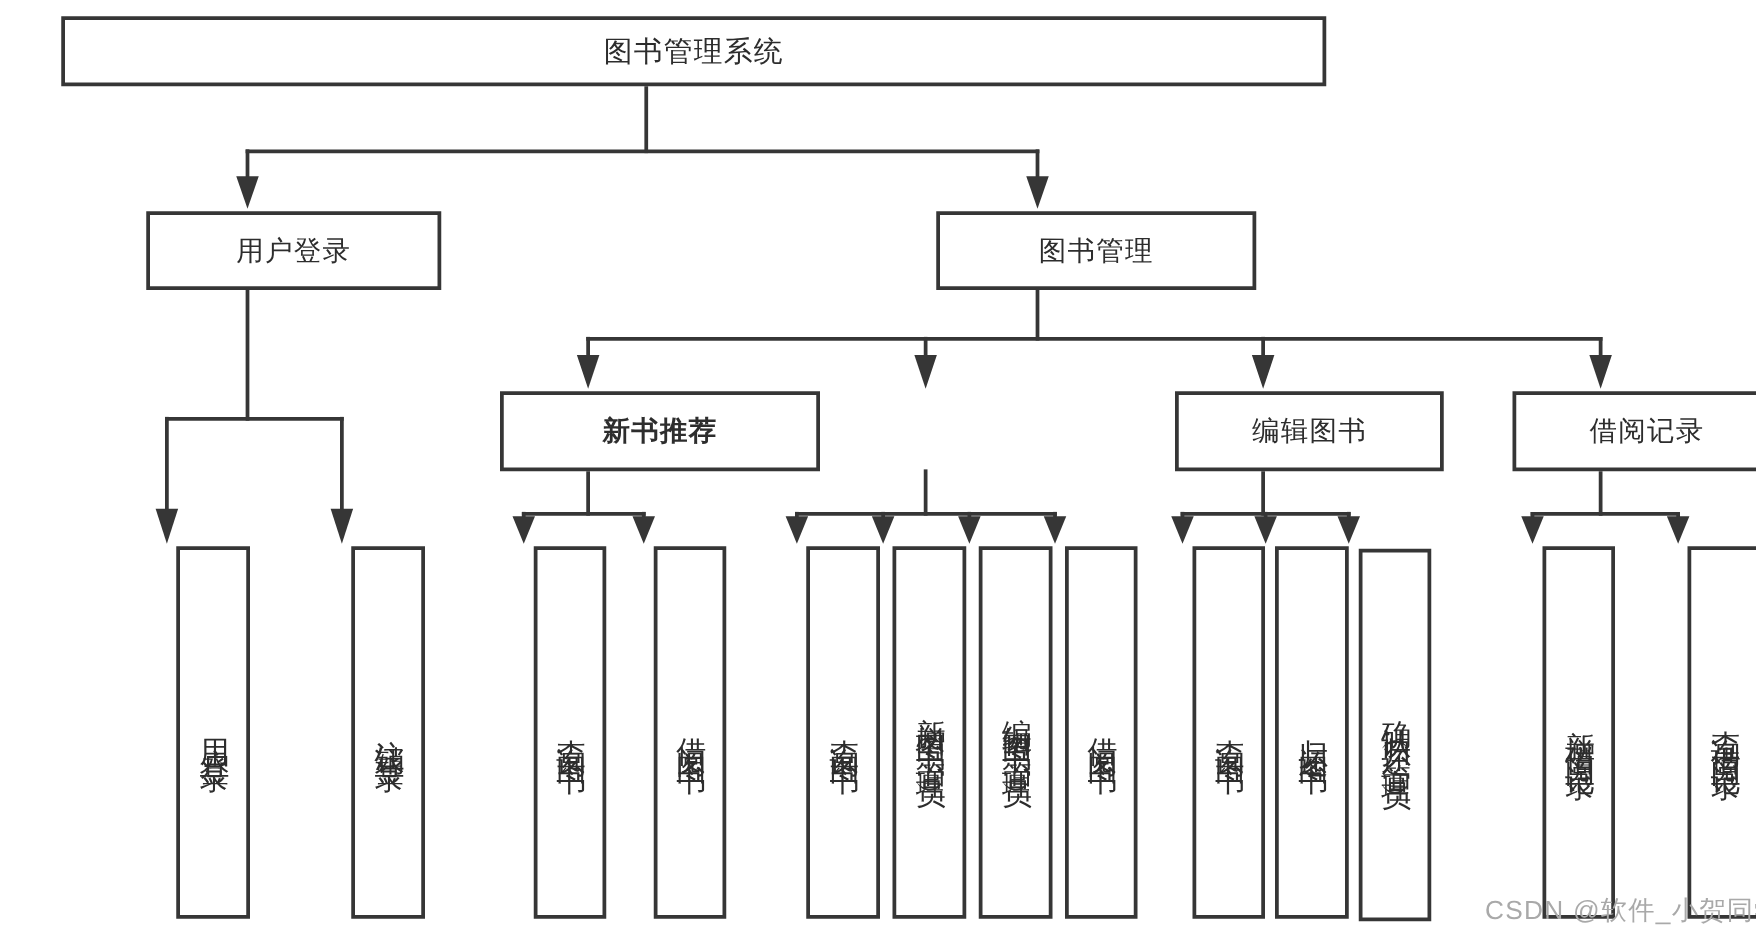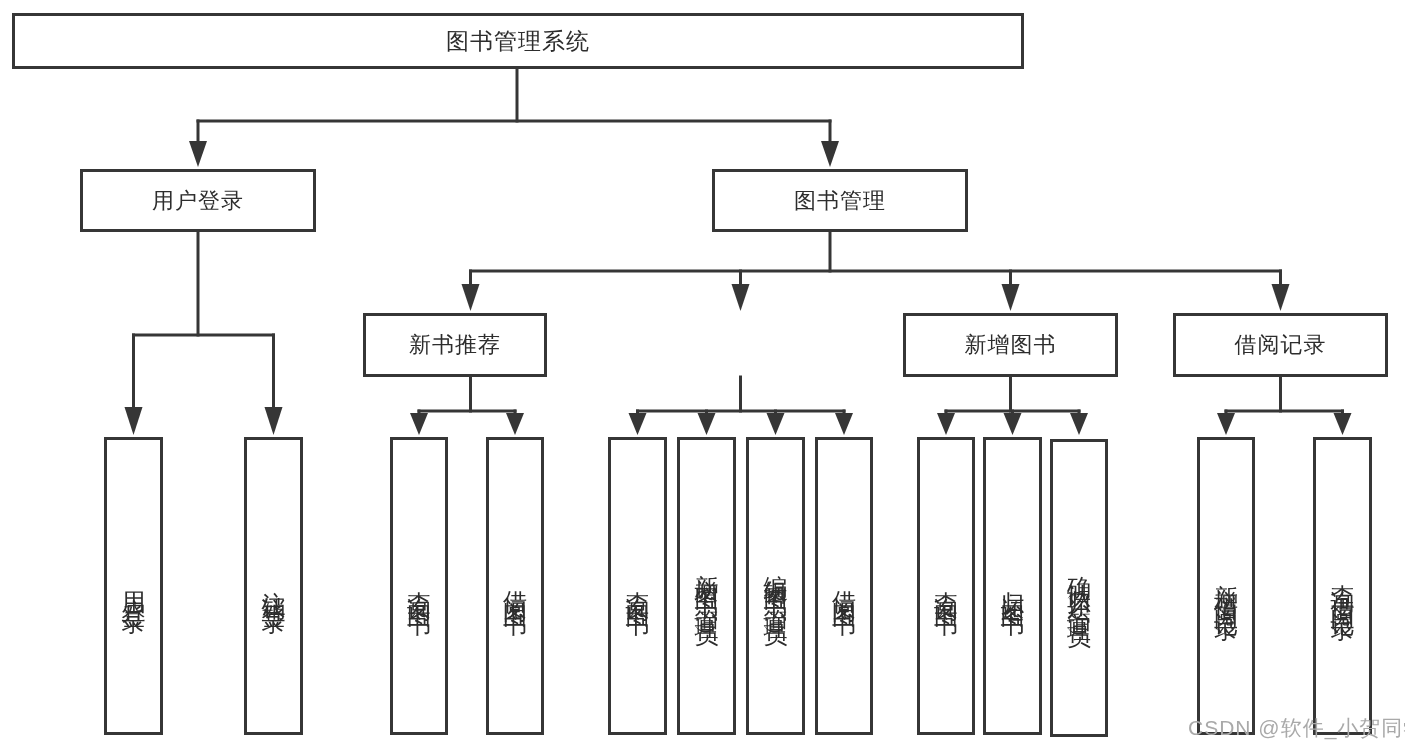--- a/index.html
+++ b/index.html
@@ -26,20 +26,21 @@
   .box {
     position: absolute;
     box-sizing: border-box;
     border: 3px solid #363636;
     background: #ffffff;
     color: #2d2d2d;
     display: flex;
     align-items: center;
     justify-content: center;
     text-align: center;
+    margin-left: 37px;
   }
   .box.root-box {
     font-size: 23px;
     letter-spacing: 1px;
   }
   .box.hnode {
     font-size: 22px;
     letter-spacing: 1px;
   }
   .box.leaf {
@@ -132,22 +133,22 @@
       <polygon points="1217,413 1235,413 1226,435"></polygon>
       <polygon points="1333.5,413 1351.5,413 1342.5,435"></polygon>
     </g>
   </svg>
 
   <div class="box root-box" style="left:12px; top:13px; width:1012px; height:56px;">图书管理系统</div>
 
   <div class="box hnode" style="left:80px; top:169px; width:236px; height:63px;">用户登录</div>
   <div class="box hnode" style="left:712px; top:169px; width:256px; height:63px;">图书管理</div>
 
-  <div class="box hnode" style="left:363px; top:313px; width:184px; height:64px;">新书推荐</div>
-  <div class="box hnode" style="left:903px; top:313px; width:215px; height:64px;">新增图书</div>
+  <div class="box hnode" style="left:363px; top:313px; width:256px; height:64px;font-weight:bold;">新书推荐</div>
+  <div class="box hnode" style="left:903px; top:313px; width:215px; height:64px;">编辑图书</div>
   <div class="box hnode" style="left:1173px; top:313px; width:215px; height:64px;">借阅记录</div>
 
   <div class="box leaf" style="left:104px; top:437px; width:59px; height:298px;">用户登录</div>
   <div class="box leaf" style="left:244px; top:437px; width:59px; height:298px;">注销登录</div>
 
   <div class="box leaf" style="left:390px; top:437px; width:58px; height:298px;">查询图书</div>
   <div class="box leaf" style="left:486px; top:437px; width:58px; height:298px;">借阅图书</div>
 
   <div class="box leaf" style="left:608px; top:437px; width:59px; height:298px;">查询图书</div>
   <div class="box leaf" style="left:677px; top:437px; width:59px; height:298px;">新增图书（管理员）</div>

